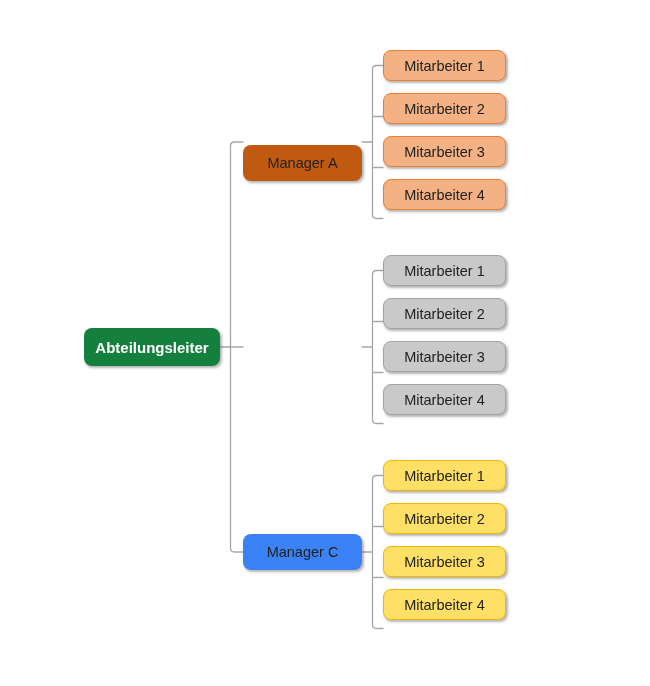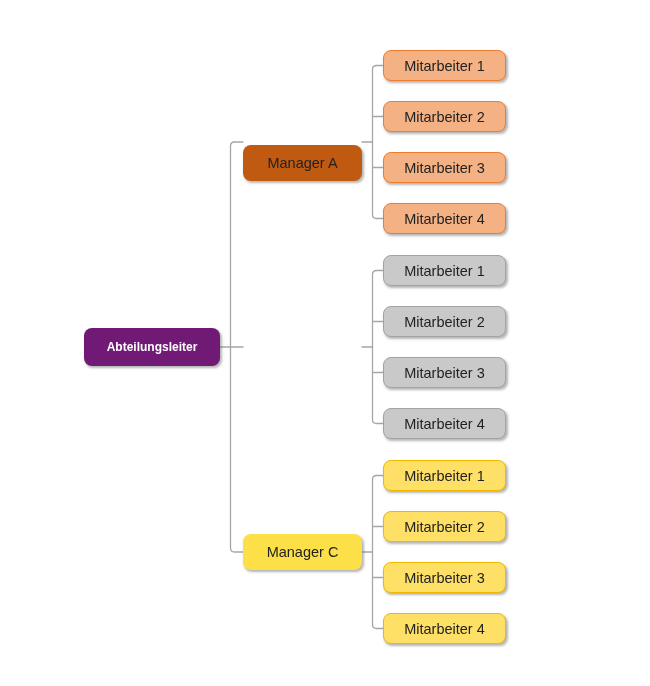--- a/index.html
+++ b/index.html
@@ -6,26 +6,26 @@
   body{width:650px;height:686px;font-family:"Liberation Sans",sans-serif;}
   .canvas{position:relative;width:650px;height:686px;background:#ffffff;overflow:hidden;}
   svg.connectors{position:absolute;left:0;top:0;width:650px;height:686px;}
   .node{
     position:absolute;box-sizing:border-box;
     display:flex;align-items:center;justify-content:center;
     border-radius:8px;font-size:14.5px;color:#222222;
     box-shadow:1.5px 2px 2.5px rgba(90,90,90,0.45);
     white-space:nowrap;cursor:default;
   }
-  .root{left:84px;top:328px;width:136px;height:38px;background:#701a75;color:#ffffff;font-weight:bold;font-size:12px;}
+  .root{left:84px;top:328px;width:136px;height:38px;background:#15803d;color:#ffffff;font-weight:bold;font-size:15px;}
   .manager{left:243px;width:119px;height:36px;}
   .mA{top:124px;background:#C05A11;margin-top:21px;}
   .mB{top:329px;background:#A6A6A6;}
-  .mC{top:534px;background:#fde047;}
-  .childcol{position:absolute;left:383px;display:flex;flex-direction:column;gap:20px;}
+  .mC{top:534px;background:#3b82f6;}
+  .childcol{position:absolute;left:383px;display:flex;flex-direction:column;gap:12px;}
   .colA{top:50px}.colB{top:255px}.colC{top:460px}
   .child{position:static;width:123px;height:31px;border:1px solid transparent;border-radius:8px;}
   .cA{background:#F4B183;border-color:#ED7D31;}
   .cB{background:#C9C9C9;border-color:#A3A3A3;}
   .cC{background:#FFE066;border-color:#F2B800;}
 </style>
 </head>
 <body>
 
 <div class="canvas">

